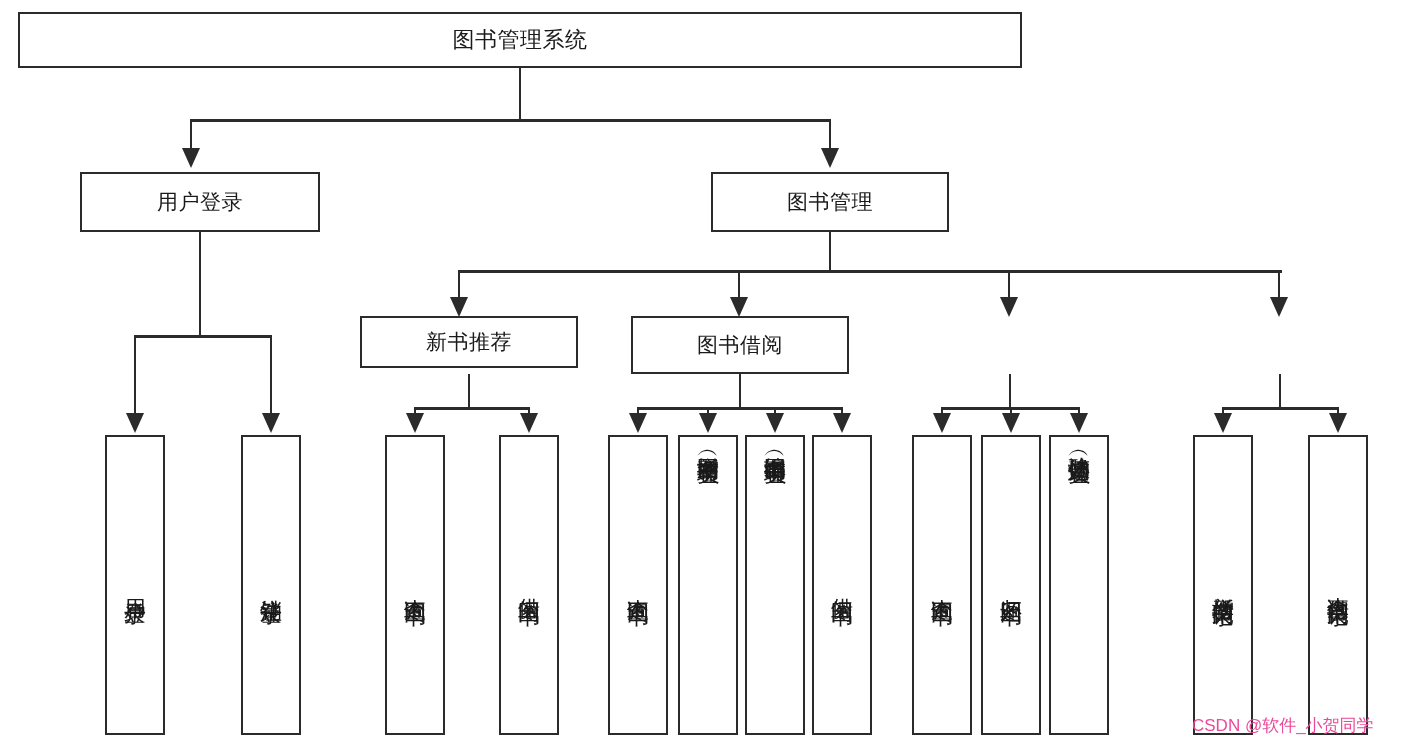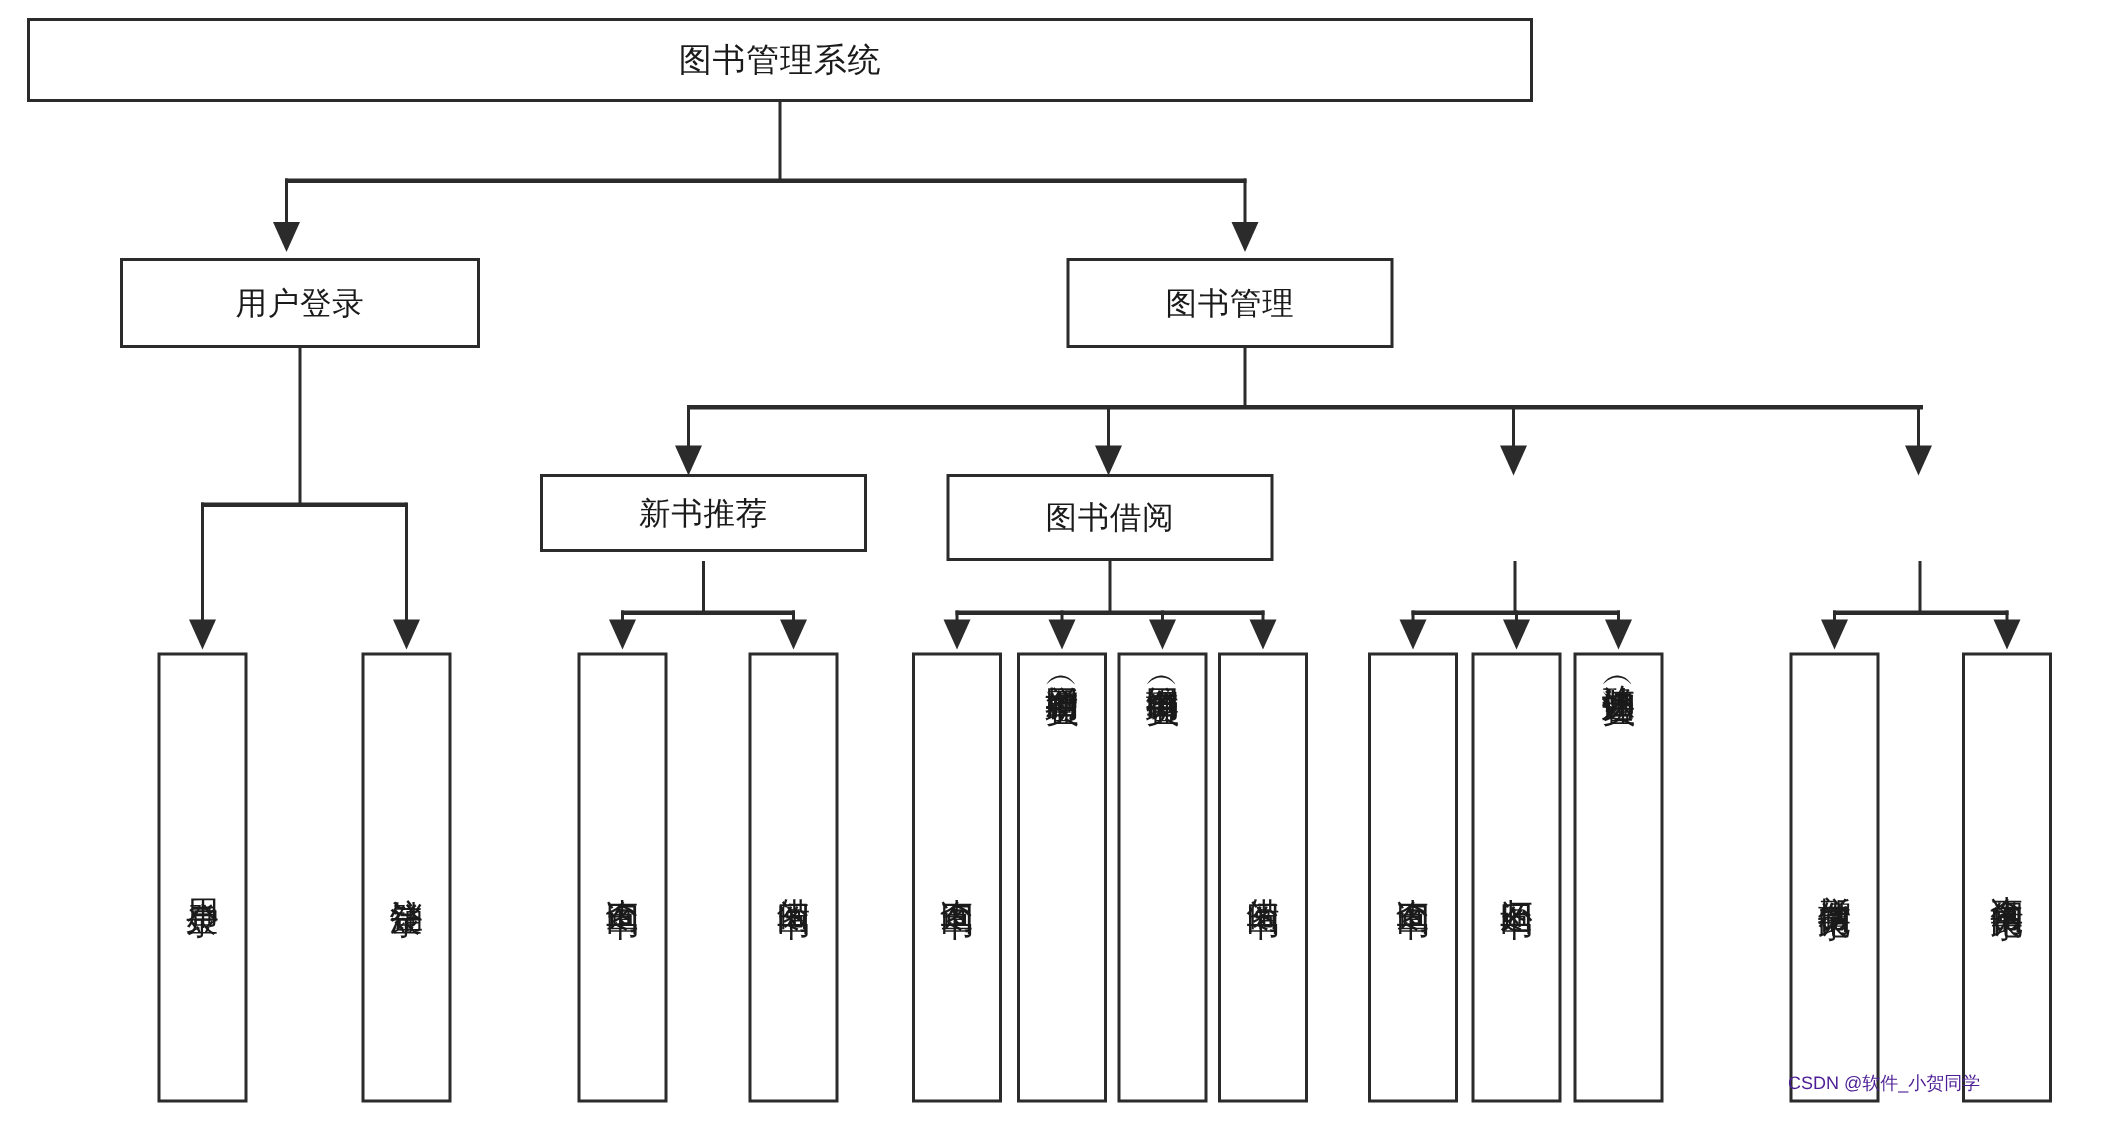--- a/index.html
+++ b/index.html
@@ -60,22 +60,22 @@
   .arrow {
     position: absolute;
     width: 0;
     height: 0;
     border-left: 9px solid transparent;
     border-right: 9px solid transparent;
     border-top: 20px solid #2b2b2b;
   }
   .watermark {
     position: absolute;
-    color: #4c1d95;
-    font-size: 12px;
+    color: #ec4899;
+    font-size: 17px;
     white-space: nowrap;
     user-select: none;
   }
 </style>
 </head>
 <body>
 
 <div id="canvas">
 
   <div class="node node-h root" style="left:18px; top:12px; width:1004px; height:56px;">
@@ -88,21 +88,21 @@
 
   <div class="line vline" style="left:190px; top:119px; width:2px; height:32px;"></div>
   <div class="arrow" style="left:182px; top:148px;"></div>
 
   <div class="line vline" style="left:829px; top:119px; width:2px; height:32px;"></div>
   <div class="arrow" style="left:821px; top:148px;"></div>
 
   <div class="node node-h" style="left:80px; top:172px; width:240px; height:60px;">
     <span>用户登录</span>
   </div>
-  <div class="node node-h" style="left:711px; top:172px; width:218px; height:60px;text-align:right;">
+  <div class="node node-h" style="left:711px; top:172px; width:238px; height:60px;text-align:right;">
     <span>图书管理</span>
   </div>
 
   <div class="line vline" style="left:199px; top:232px; width:2px; height:104px;"></div>
   <div class="line hline" style="left:134px; top:335px; width:137px; height:3px;"></div>
   <div class="line vline" style="left:134px; top:335px; width:2px; height:80px;"></div>
   <div class="arrow" style="left:126px; top:413px;"></div>
   <div class="line vline" style="left:270px; top:335px; width:2px; height:80px;"></div>
   <div class="arrow" style="left:262px; top:413px;"></div>
 

